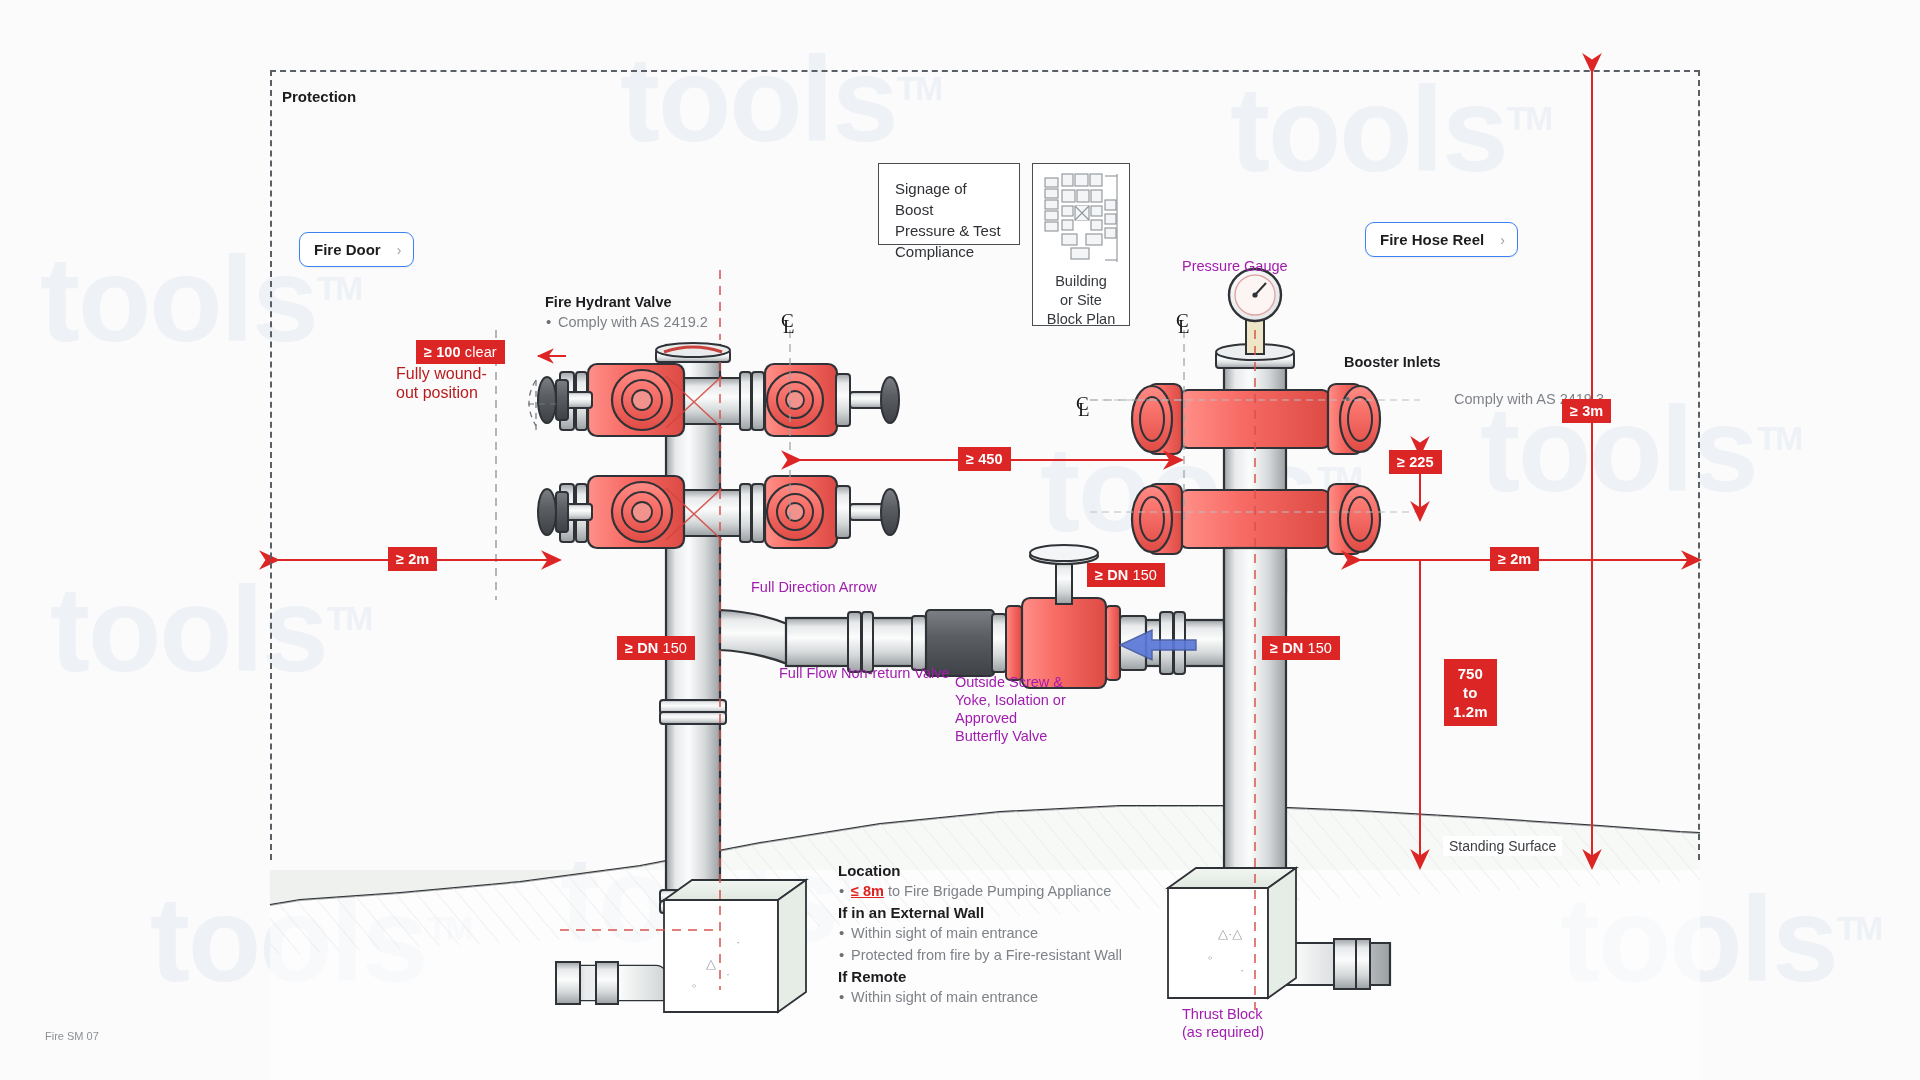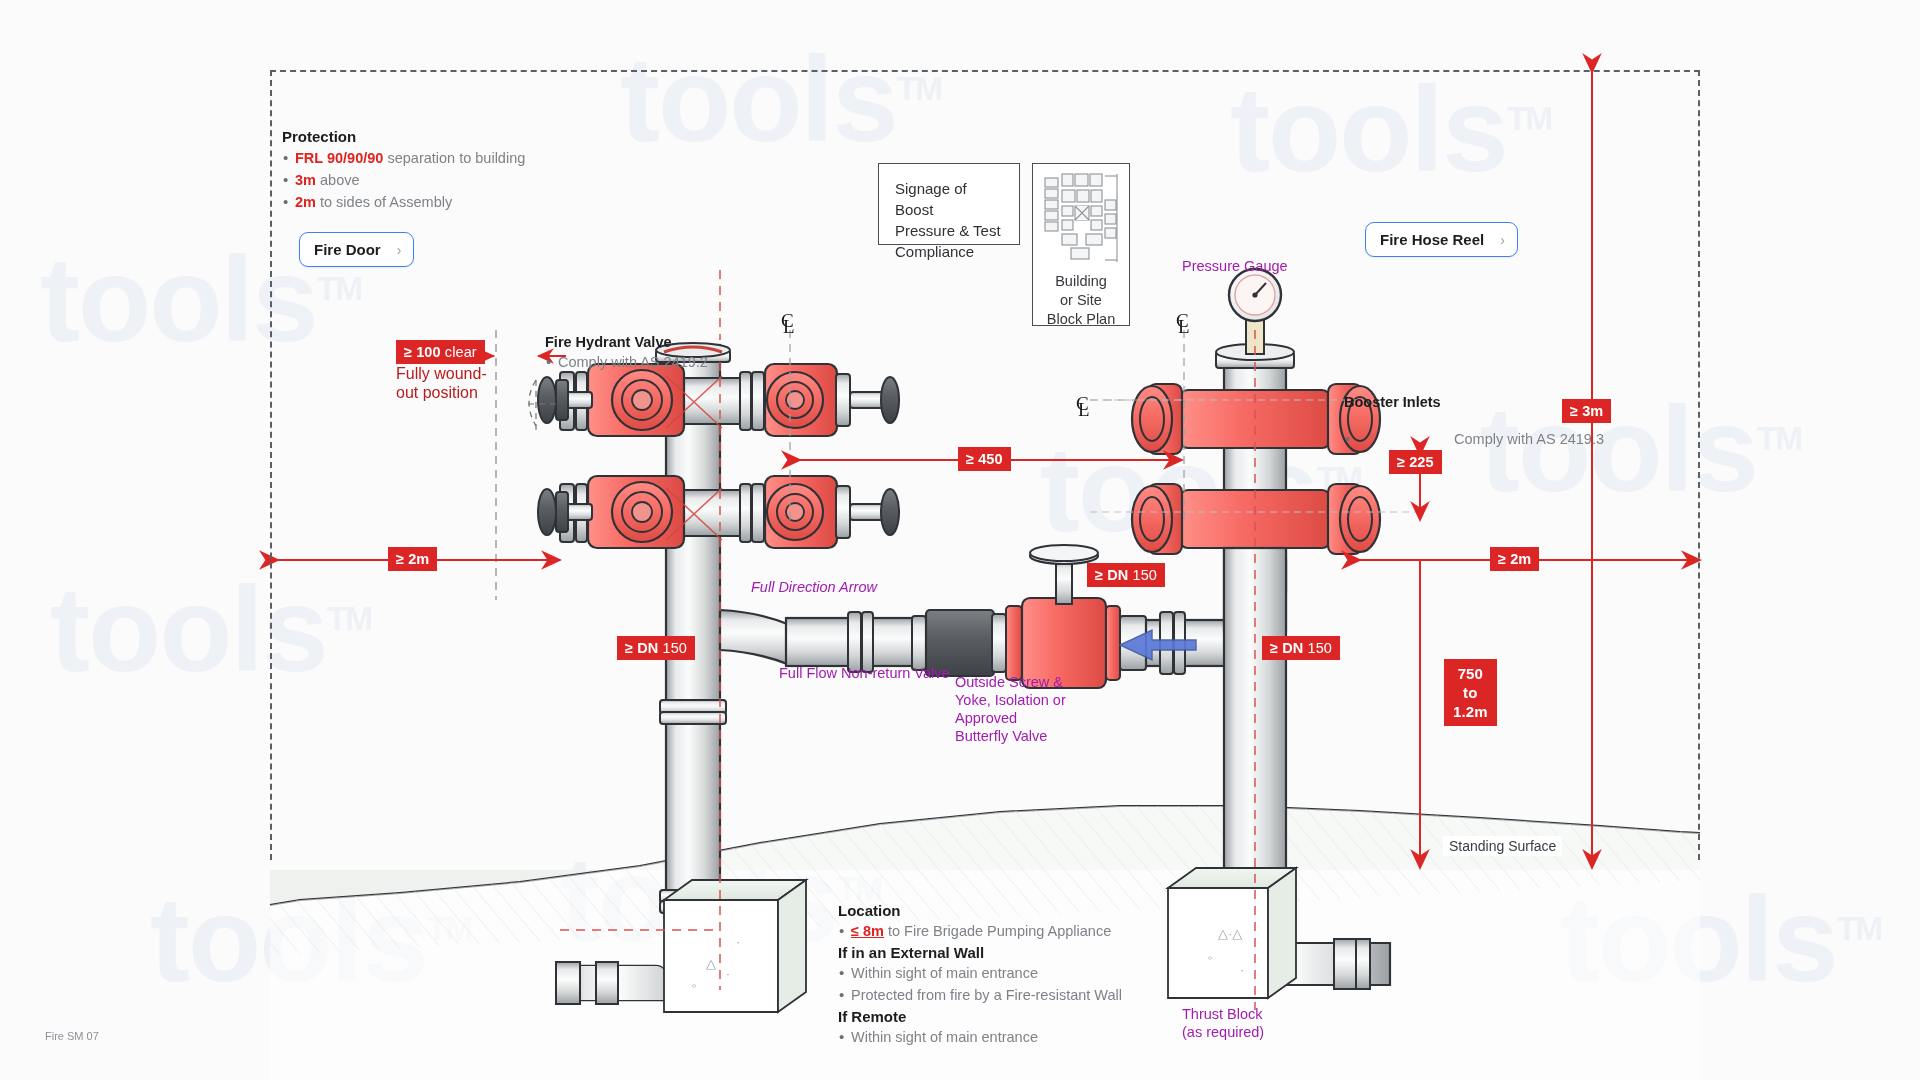--- a/index.html
+++ b/index.html
@@ -19,21 +19,21 @@
     letter-spacing:-2px;
   }
   .wm sup{font-size:.28em;vertical-align:super;font-weight:600;}
 
   
   .dashframe{
     position:absolute;border:2px dashed #5a5f66;box-sizing:border-box;
   }
 
   
-  .ttl{font-weight:700;font-size:15px;color:#1d1d1f;margin-top:40px;}
+  .ttl{font-weight:700;font-size:15px;color:#1d1d1f;}
   .muted{color:#7e8287;font-size:14.5px;line-height:19px;}
   .dark{color:#b91c1c;font-size:16px;line-height:19px;}
   .lbl{font-size:14.5px;color:#a21caf;line-height:18px;}
   .red{color:#e0231f;font-weight:700;}
   .redu{color:#e0231f;font-weight:700;text-decoration:underline;}
   ul.bul{margin:0;padding:0;list-style:none;}
   ul.bul li{position:relative;padding-left:13px;margin:3px 0;}
   ul.bul li:before{content:"•";position:absolute;left:1px;top:-1px;color:#6c7075;font-size:15px;}
 
   
@@ -353,31 +353,20 @@
     <path d="M1592,72 L1592,868" stroke="#dc2626" stroke-width="2" marker-start="url(#ar)" marker-end="url(#ar)"></path>
 
     <path d="M678,645 L678,660" stroke="#dc2626" stroke-width="1.6"></path>
   </svg>
 
   <div class="dashframe" style="left:270px;top:70px;width:1430px;height:790px;border-right:none;border-bottom:none;"></div>
   <div class="dashframe" style="left:1698px;top:70px;width:2px;height:790px;border:none;border-left:2px dashed #5a5f66;"></div>
 
   <div class="abs" style="left:282px;top:88px;width:300px;">
     <div class="ttl">Protection</div>
-    <ul class="bul" style="margin-top:4px;">
-      <li class="muted">
-        <span class="red">FRL 90/90/90</span><span> separation to building</span>
-      </li>
-      <li class="muted">
-        <span class="red">3m</span><span> above</span>
-      </li>
-      <li class="muted">
-        <span class="red">2m</span><span> to sides of Assembly</span>
-      </li>
-    </ul>
   </div>
 
   <div class="abs" style="left:299px;top:232px;">
     <div class="pill">
       <span>Fire Door</span>
       <span class="chev">›</span>
     </div>
   </div>
   <div class="abs" style="left:1349px;top:222px;padding-left:16px;">
     <div class="pill">
@@ -454,21 +443,21 @@
   </div>
   <div class="cl" style="left:1176px;top:315px;">
     <b>C</b>
       <span class="under">L</span>
   </div>
   <div class="cl" style="left:1076px;top:398px;">
     <b>C</b>
       <span class="under">L</span>
   </div>
 
-  <div class="badge" style="left:396px;top:340px;">
+  <div class="badge" style="left:416px;top:340px;">
     <span class="lt">≥ 100</span><span class="dn"> clear</span>
   </div>
   <div class="abs dark" style="left:396px;top:364px;width:120px;">
     <div>Fully wound-</div>
     <div>out position</div>
   </div>
 
   <div class="badge" style="left:388px;top:547px;">
     <span class="lt">≥ 2m</span>
   </div>
@@ -492,21 +481,21 @@
   </div>
   <div class="badge" style="left:1490px;top:547px;">
     <span class="lt">≥ 2m</span>
   </div>
   <div class="badge stack" style="left:1396px;top:659px;">
     <div>750</div>
     <div>to</div>
     <div>1.2m</div>
   </div>
 
-  <div class="abs lbl" style="left:751px;top:578px;font-style:italic;">Full Direction Arrow</div>
+  <div class="abs lbl" style="left:751px;top:578px;">Full Direction Arrow</div>
   <div class="abs lbl" style="left:779px;top:664px;">Full Flow Non-return Valve</div>
   <div class="abs lbl" style="left:955px;top:673px;width:140px;">
     <div>Outside Screw &amp;</div>
     <div>Yoke, Isolation or</div>
     <div>Approved</div>
     <div>Butterfly Valve</div>
   </div>
 
   <div class="surfacelbl" style="left:1443px;top:836px;">Standing Surface</div>
   <div class="abs lbl" style="left:1182px;top:1005px;">

